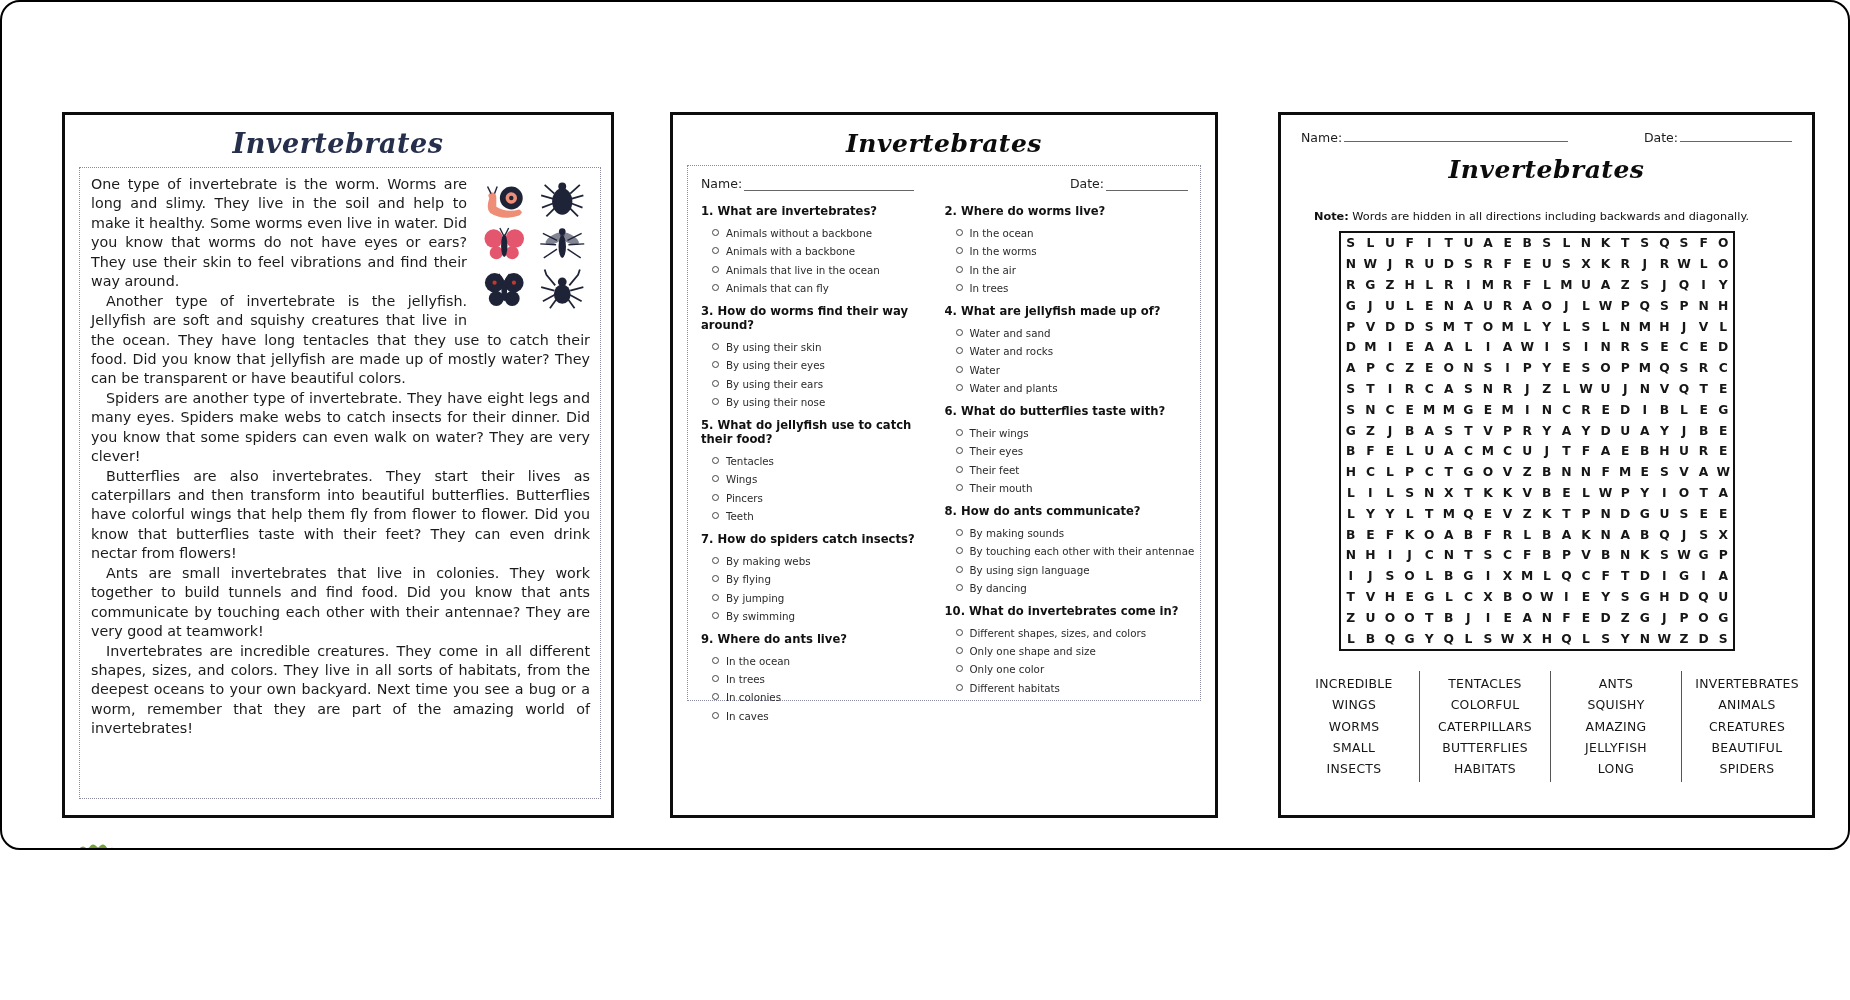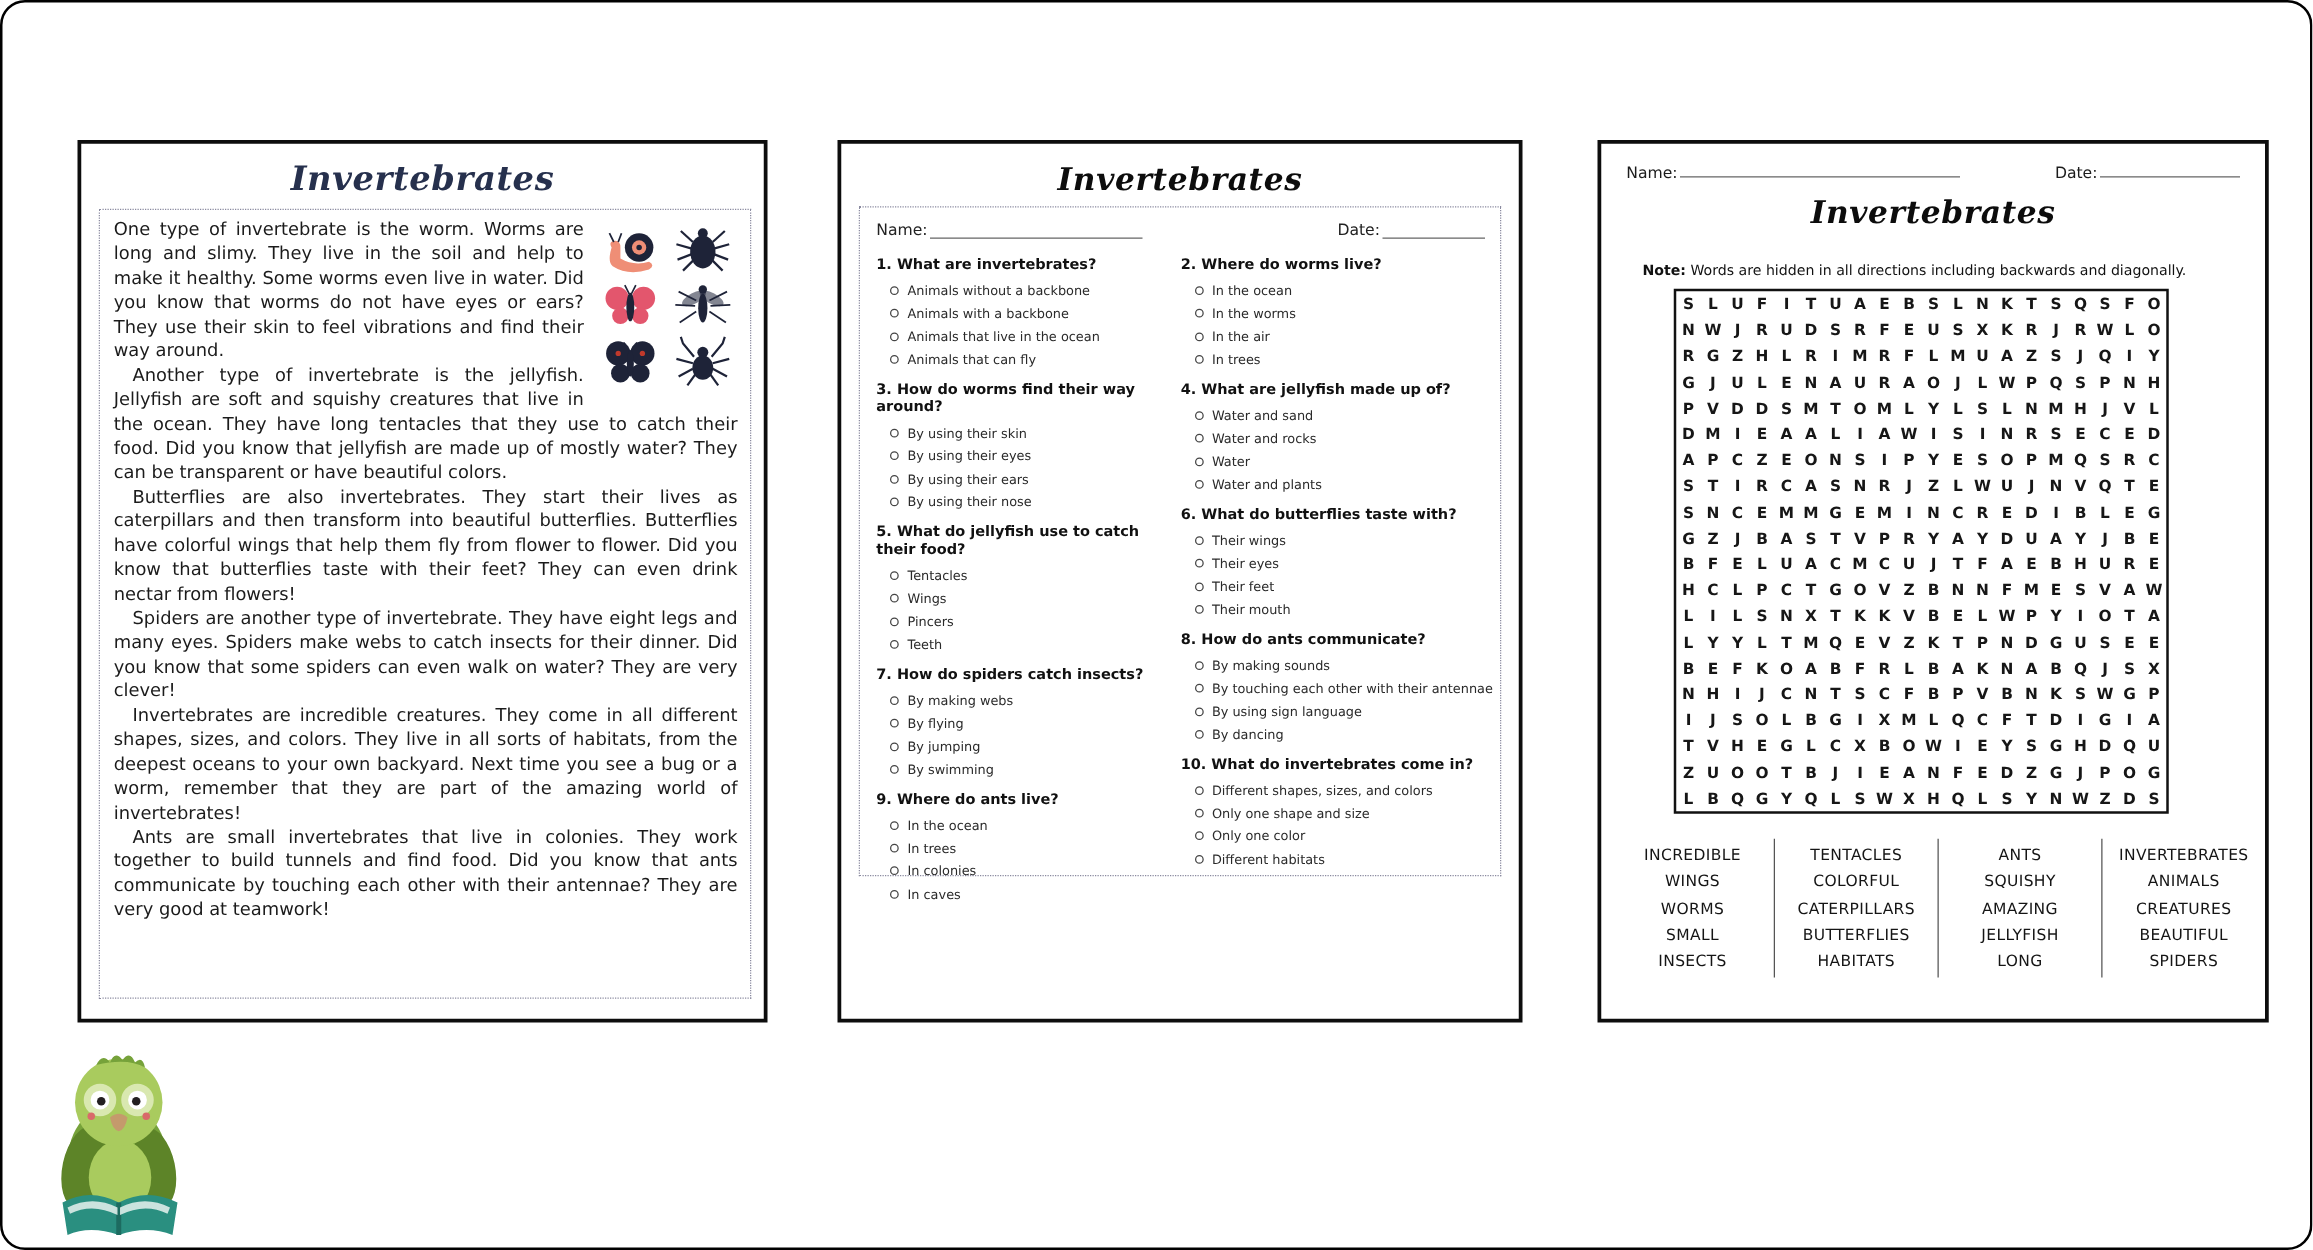--- a/index.html
+++ b/index.html
@@ -1,16 +1,16 @@
 <!DOCTYPE html>
 <html><head>
 <meta charset="utf-8">
 <style>
   html,body{margin:0;padding:0;background:#fff;}
-  .canvas{position:relative;width:1850px;height:1000px;background:#fff;border:2px solid #000;
+  .canvas{position:relative;width:1850px;height:850px;background:#fff;border:2px solid #000;
           border-radius:20px;box-sizing:border-box;overflow:hidden;
           font-family:"DejaVu Sans",sans-serif;color:#1c1c1c;}
   .page{position:absolute;top:110px;height:706px;background:#fff;border:3px solid #0d0d0d;box-sizing:border-box;}
   #page1{left:60px;width:552px;}
   #page2{left:668px;width:548px;}
   #page3{left:1276px;width:537px;}
 
   .script-title{font-family:"DejaVu Serif",serif;font-style:italic;font-weight:700;
                 text-align:center;margin:0;letter-spacing:.5px;}
   #page1 .script-title{margin-top:13px;font-size:27px;color:#26304d;}
@@ -138,24 +138,24 @@
               <path d="M39 33 L52 40"></path>
               <path d="M36 37 L44 48"></path>
           </g>
           <circle cx="30" cy="18" r="5" fill="#1e2338"></circle>
           <ellipse cx="30" cy="32" rx="9.5" ry="11" fill="#1e2338"></ellipse>
         </svg>
       </figure>
       <div>
           <p>One type of invertebrate is the worm. Worms are long and slimy. They live in the soil and help to make it healthy. Some worms even live in water. Did you know that worms do not have eyes or ears? They use their skin to feel vibrations and find their way around.</p>
           <p>Another type of invertebrate is the jellyfish. Jellyfish are soft and squishy creatures that live in the ocean. They have long tentacles that they use to catch their food. Did you know that jellyfish are made up of mostly water? They can be transparent or have beautiful colors.</p>
+          <p>Spiders are another type of invertebrate. They have eight legs and many eyes. Spiders make webs to catch insects for their dinner. Did you know that some spiders can even walk on water? They are very clever!</p>
           <p>Butterflies are also invertebrates. They start their lives as caterpillars and then transform into beautiful butterflies. Butterflies have colorful wings that help them fly from flower to flower. Did you know that butterflies taste with their feet? They can even drink nectar from flowers!</p>
-          <p>Spiders are another type of invertebrate. They have eight legs and many eyes. Spiders make webs to catch insects for their dinner. Did you know that some spiders can even walk on water? They are very clever!</p>
+          <p>Ants are small invertebrates that live in colonies. They work together to build tunnels and find food. Did you know that ants communicate by touching each other with their antennae? They are very good at teamwork!</p>
           <p>Invertebrates are incredible creatures. They come in all different shapes, sizes, and colors. They live in all sorts of habitats, from the deepest oceans to your own backyard. Next time you see a bug or a worm, remember that they are part of the amazing world of invertebrates!</p>
-          <p>Ants are small invertebrates that live in colonies. They work together to build tunnels and find food. Did you know that ants communicate by touching each other with their antennae? They are very good at teamwork!</p>
         </div>
     </div>
   </div>
 
   <div class="page" id="page2">
     <h1 class="script-title">Invertebrates</h1>
     <div class="p2-box">
       <div class="namedate">
         <span>Name:</span>
         <span class="ul ul-n2"></span>

